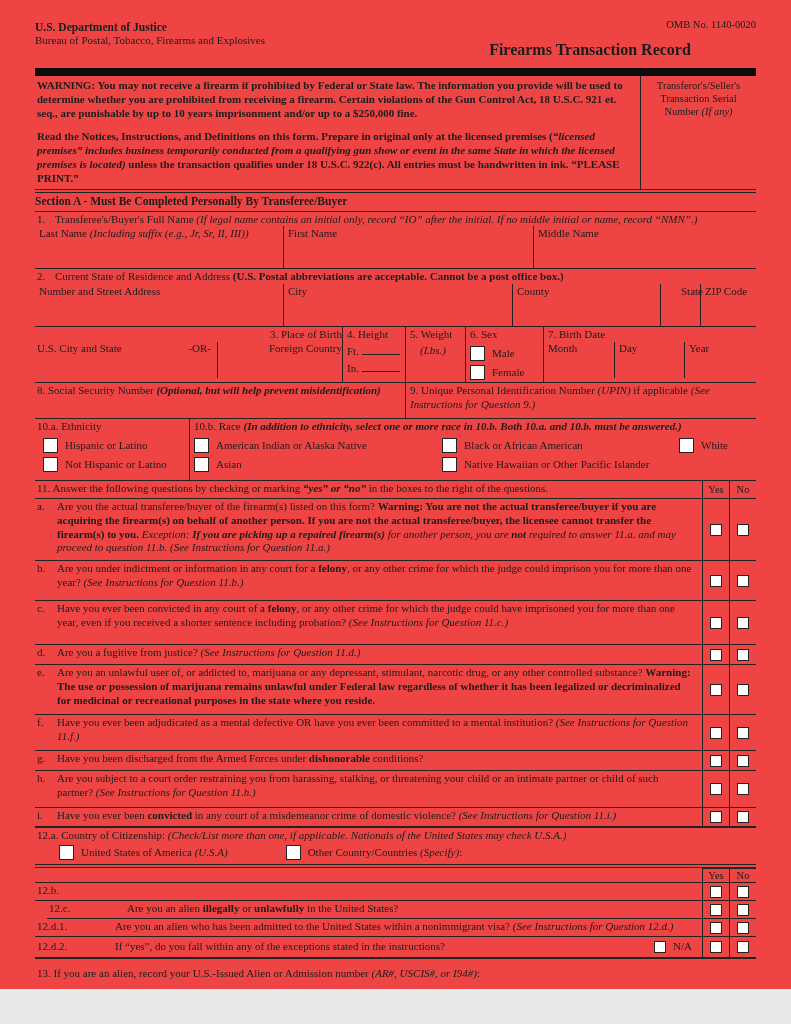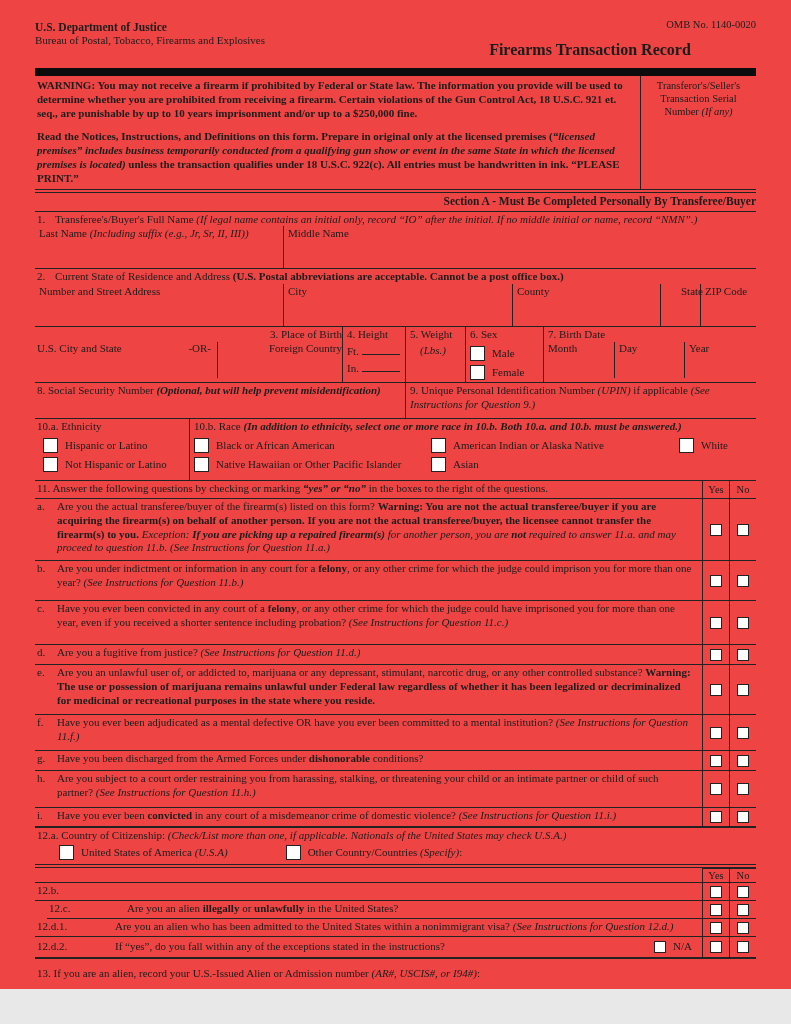--- a/index.html
+++ b/index.html
@@ -24,21 +24,21 @@
   .hdr-omb { position:absolute; right:0; top:18px; font-size:10.5px; }
 
   .blackbar { height:8px; background:#0c0c0c; margin-top:2px; }
 
   
   .warn { display:flex; border-bottom:4px double #222; min-height:98px; }
   .warn-left { flex:1; padding:3px 8px 4px 2px; font-size:11px; }
   .warn-left .p2 { margin-top:10px; }
   .warn-right { width:116px; border-left:1.5px solid #222; text-align:center; padding:3px 4px; font-size:10.5px; }
 
-  .seca { text-align:right; font-weight:bold; font-size:11.5px; padding:1px 0 2px 0;
+  .seca { text-align:left; font-weight:bold; font-size:11.5px; padding:1px 0 2px 0;
           border-bottom:1.5px solid #222; }
 
   .qnum { display:inline-block; min-width:18px; }
   .label-line { padding:1px 0 0 2px; }
 
   .cols { display:flex; }
   .col { padding:1px 4px; }
   .bl { border-left:1.5px solid #222; }
   .rowsep { border-bottom:1.5px solid #222; }
 
@@ -98,20 +98,23 @@
     <div class="seca">Section A - Must Be Completed Personally By Transferee/Buyer</div>
 
     <div class="rowsep">
       <div class="label-line">
         <span class="qnum">1.</span><span><span>Transferee's/Buyer's Full Name </span><span class="seg-i">(If legal name contains an initial only, record “IO” after the initial.  If no middle initial or name, record “NMN”.)</span></span>
       </div>
       <div class="cols" style="height:42px;">
         <div class="col" style="width:248px;">
           <span><span>Last Name </span><span class="seg-i">(Including suffix (e.g., Jr, Sr, II, III))</span></span>
         </div>
+        <div class="col bl" style="width:250px;">
+          <span>First Name</span>
+        </div>
         <div class="col bl" style="flex:1;">
           <span>Middle Name</span>
         </div>
       </div>
     </div>
 
     <div class="rowsep">
       <div class="label-line">
         <span class="qnum">2.</span><span><span>Current State of Residence and Address  </span><span class="seg-b">(U.S. Postal abbreviations are acceptable.  Cannot be a post office box.)</span></span>
       </div>
@@ -194,40 +197,40 @@
           <span>Hispanic or Latino</span>
         </label>
         <label class="opt" style="margin-left:6px;">
           <span class="cb cb-lg"></span>
           <span>Not Hispanic or Latino</span>
         </label>
       </div>
       <div class="col bl" style="flex:1;">
         <div><span>10.b.  Race </span><span class="seg-bi">(In addition to ethnicity, select one or more race in 10.b.  Both 10.a. and 10.b. must be answered.)</span></div>
         <div style="display:flex;">
+          <div style="width:248px;">
+            <label class="opt">
+              <span class="cb cb-lg"></span>
+              <span>American Indian or Alaska Native</span>
+            </label>
+            <label class="opt">
+              <span class="cb cb-lg"></span>
+              <span>Asian</span>
+            </label>
+          </div>
           <div style="width:237px;">
             <label class="opt">
               <span class="cb cb-lg"></span>
               <span>Black or African American</span>
             </label>
             <label class="opt">
               <span class="cb cb-lg"></span>
               <span>Native Hawaiian or Other Pacific Islander</span>
             </label>
           </div>
-          <div style="width:248px;">
-            <label class="opt">
-              <span class="cb cb-lg"></span>
-              <span>American Indian or Alaska Native</span>
-            </label>
-            <label class="opt">
-              <span class="cb cb-lg"></span>
-              <span>Asian</span>
-            </label>
-          </div>
           <div style="flex:1;">
             <label class="opt">
               <span class="cb cb-lg"></span>
               <span>White</span>
             </label>
           </div>
         </div>
       </div>
     </div>
 

